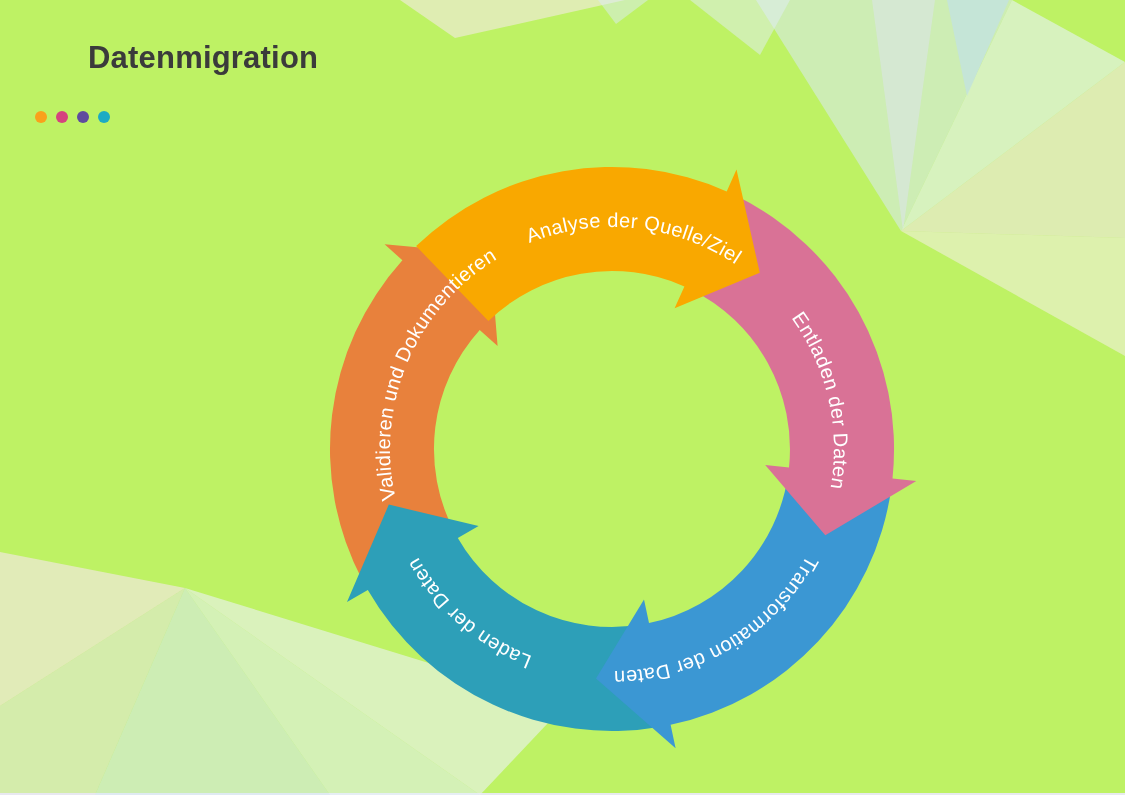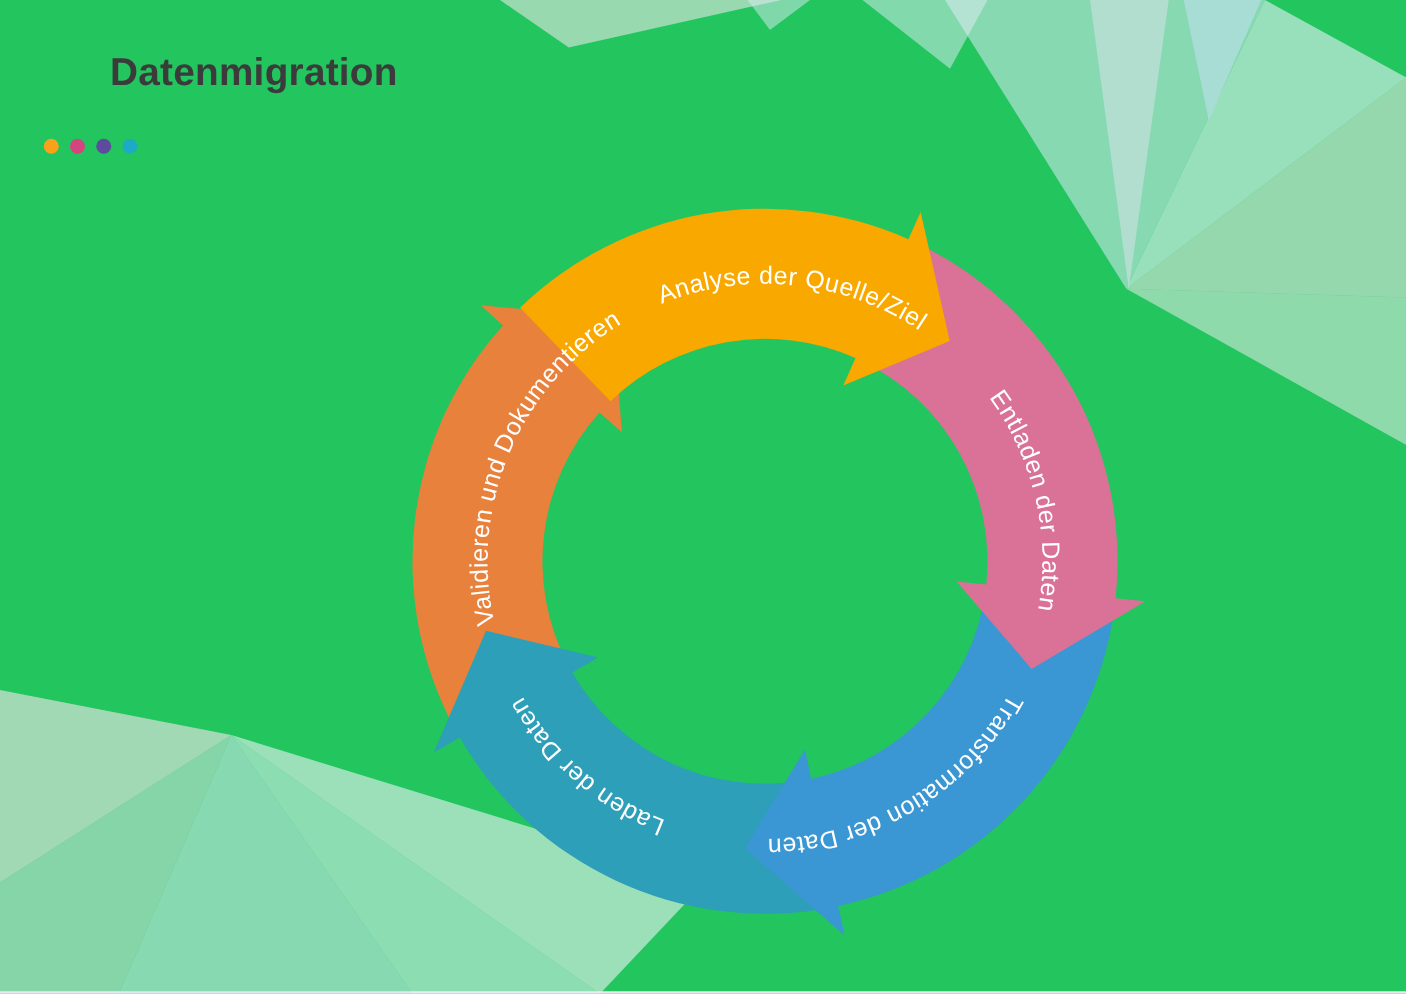--- a/index.html
+++ b/index.html
@@ -1,18 +1,18 @@
 <!DOCTYPE html>
 <html><head>
 <meta charset="utf-8">
 <style>
   html,body{margin:0;padding:0;}
   body{width:1125px;height:795px;overflow:hidden;background:#ffffff;
        font-family:"Liberation Sans", sans-serif;}
-  .slide{position:relative;width:1125px;height:795px;background:#22c55e;
+  .slide{position:relative;width:1125px;height:795px;background:#bef264;
          border-bottom:2px solid #e7eaee;box-sizing:border-box;}
   svg.layer{position:absolute;left:0;top:0;width:1125px;height:795px;display:block;}
   .title{position:absolute;left:88px;top:40px;margin:0;
          font-size:31px;font-weight:700;color:#3b3b3b;letter-spacing:.2px;}
   .dots{position:absolute;left:35px;top:111px;display:flex;gap:9px;}
   .dots span{width:12px;height:12px;border-radius:50%;display:inline-block;}
   #cycle text{font-family:"Liberation Sans", sans-serif;font-size:20px;
               letter-spacing:.4px;}
 </style>
 </head>

